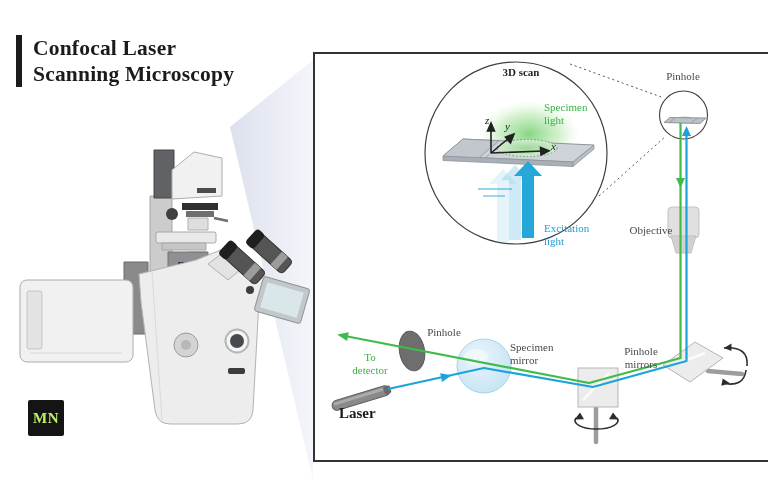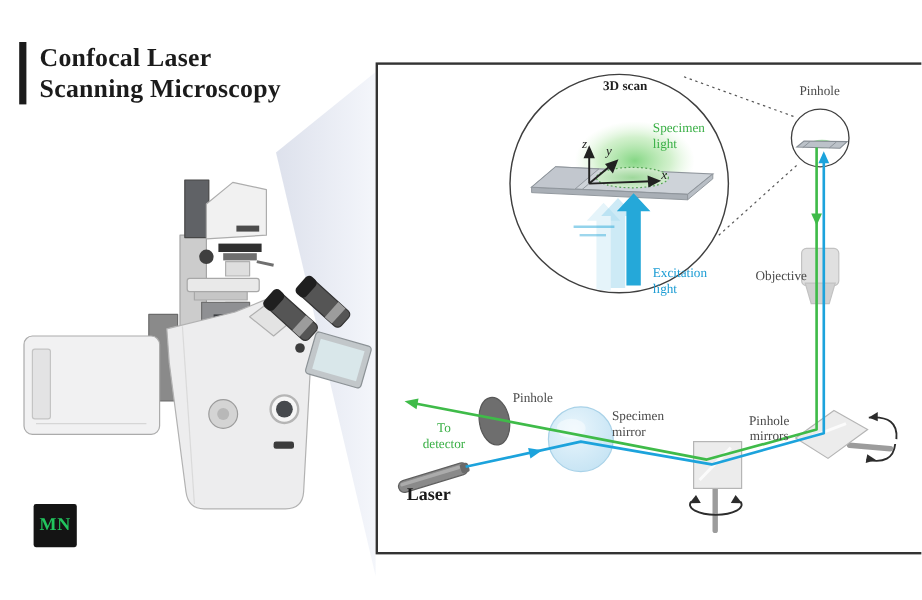--- a/index.html
+++ b/index.html
@@ -4,21 +4,21 @@
 <style>
   html,body{margin:0;padding:0;background:#ffffff;}
   .canvas{position:relative;width:768px;height:500px;background:#ffffff;overflow:hidden;
           font-family:Liberation Serif, serif;}
   
   .title-block{position:absolute;left:16px;top:35px;display:flex;align-items:stretch;}
   .title-bar{width:6px;background:#1b1b1b;margin-right:11px;}
   .title-text{font-size:21.5px;font-weight:bold;color:#1b1b1b;line-height:26px;letter-spacing:.2px;}
   
   .mn-logo{position:absolute;left:28px;top:400px;width:36px;height:36px;background:#141414;border-radius:2px;
-           color:#22c55e;font-weight:bold;font-size:15px;display:flex;align-items:center;justify-content:center;letter-spacing:.5px;margin-top:20px;}
+           color:#bef264;font-weight:bold;font-size:15px;display:flex;align-items:center;justify-content:center;letter-spacing:.5px;}
   
   .panel{position:absolute;left:313px;top:52px;width:492px;height:410px;background:#ffffff;
          border:2px solid #333333;box-sizing:border-box;}
   .panel svg{position:absolute;left:-2px;top:-2px;}
   .p-label{position:absolute;font-size:11px;color:#4a4a4a;line-height:13px;white-space:nowrap;}
   .center{transform:translateX(-50%);text-align:center;}
   .green{color:#3bb047;}
   .blue{color:#1b9cd4;}
   .bold-black{color:#1a1a1a;font-weight:bold;}
   .laser-lbl{font-size:15px;}

